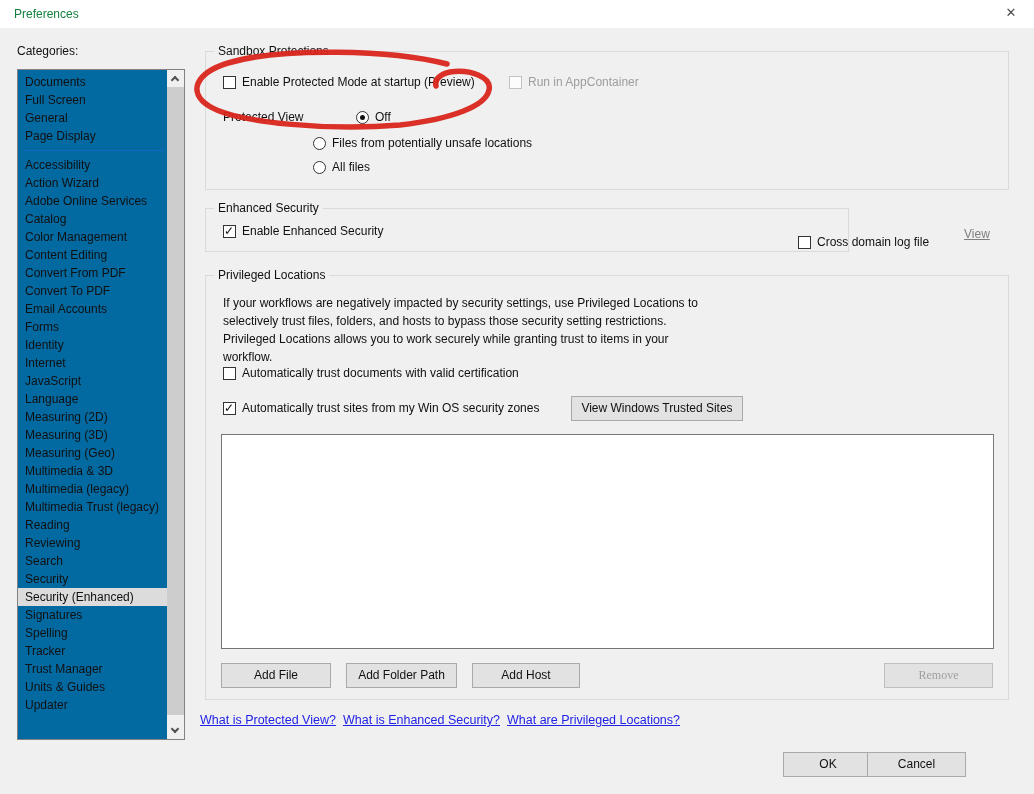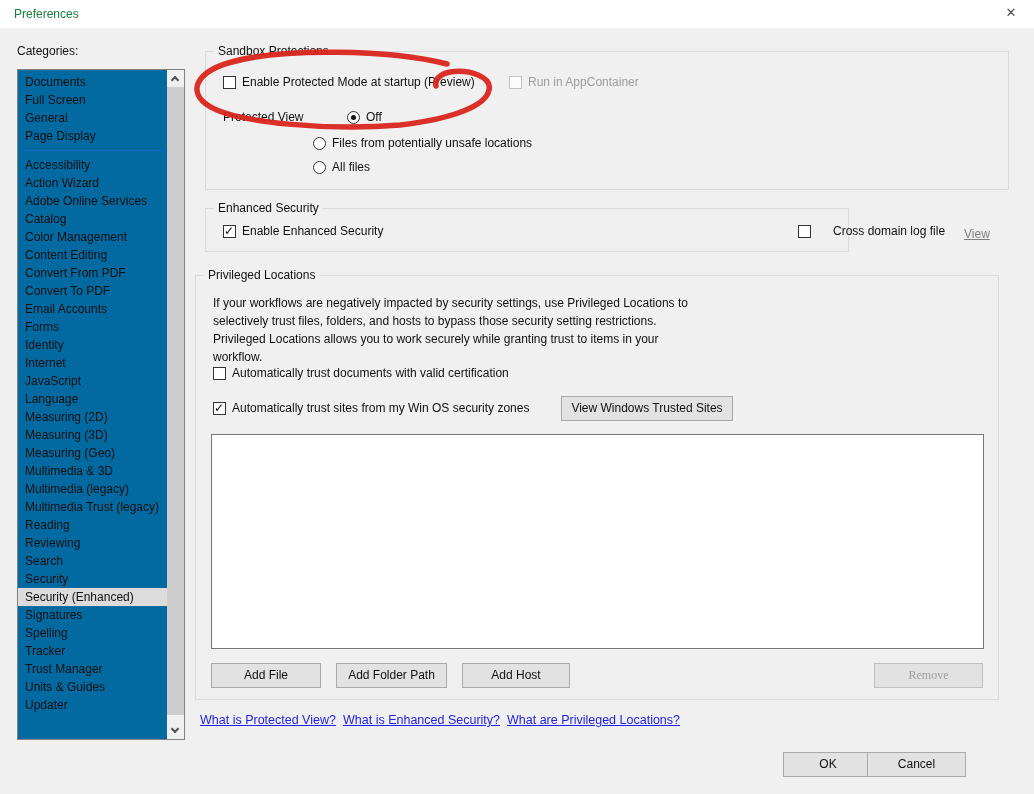--- a/index.html
+++ b/index.html
@@ -26,21 +26,21 @@
   .chev { position:absolute; left:5px; width:6px; height:6px;
           border-left:2px solid #505050; border-top:2px solid #505050; }
   .sb-up .chev { top:7px; transform:rotate(45deg); }
   .sb-down .chev { top:4px; transform:rotate(225deg); }
   .sb-thumb { position:absolute; left:0; top:17px; width:17px; height:628px; background:#cdcdcd; }
 
   .groupbox { position:absolute; border:1px solid #dadada; background:#f0f0f0; }
   .gb-title { position:absolute; top:-8px; left:8px; background:#f0f0f0; padding:0 4px; font-size:12px; }
   #gb-sandbox   { left:205px; top:51px;  width:804px; height:139px; }
   #gb-enhanced  { left:205px; top:208px; width:644px; height:44px; }
-  #gb-priv      { left:195px; top:275px; width:804px; height:425px; }
+  #gb-priv      { left:205px; top:275px; width:804px; height:425px; }
 
   .ctl-row { position:absolute; display:flex; align-items:center; font-size:12px; white-space:nowrap; }
   .checkbox { width:13px; height:13px; background:#ffffff; border:1px solid #333333;
               margin-right:6px; position:relative; flex:0 0 auto; }
   .checkbox.checked::after { content:"✓"; position:absolute; left:0px; top:-2px; font-size:12px; color:#111; }
   .checkbox.disabled { border-color:#c3c3c3; background:#fcfcfc; }
   .dis-label { color:#9d9d9d; }
   .radio { width:13px; height:13px; border:1px solid #333333; border-radius:50%;
            background:#ffffff; margin-right:6px; position:relative; flex:0 0 auto; }
   .radio.selected::after { content:""; position:absolute; left:3px; top:3px; width:5px; height:5px;
@@ -130,41 +130,41 @@
     <span class="checkbox"></span>
     <span>Enable Protected Mode at startup (Preview)</span>
   </div>
   <div class="ctl-row" style="left:303px; top:23px;">
     <span class="checkbox disabled"></span>
     <span class="dis-label">Run in AppContainer</span>
   </div>
   <div class="ctl-row" style="left:17px; top:58px;">
     <span>Protected View</span>
   </div>
-  <div class="ctl-row" style="left:98px; top:58px;padding-left:43px;">
+  <div class="ctl-row" style="left:107px; top:58px;padding-left:43px;">
     <span class="radio selected"></span>
     <span>Off</span>
   </div>
   <div class="ctl-row" style="left:107px; top:84px;">
     <span class="radio"></span>
     <span>Files from potentially unsafe locations</span>
   </div>
   <div class="ctl-row" style="left:107px; top:108px;">
     <span class="radio"></span>
     <span>All files</span>
   </div>
 </div>
 
 <div class="groupbox" id="gb-enhanced">
   <span class="gb-title">Enhanced Security</span>
   <div class="ctl-row" style="left:17px; top:15px;">
     <span class="checkbox checked"></span>
     <span>Enable Enhanced Security</span>
   </div>
-  <div class="ctl-row" style="left:592px; top:15px;gap:16px;">
+  <div class="ctl-row" style="left:592px; top:26px;">
     <span class="checkbox"></span>
     <span>Cross domain log file</span>
   </div>
   <a class="view-link" style="position:absolute; left:758px; top:18px;">View</a>
 </div>
 
 <div class="groupbox" id="gb-priv">
   <span class="gb-title">Privileged Locations</span>
   <div class="desc">
     <div>If your workflows are negatively impacted by security settings, use Privileged Locations to</div>

